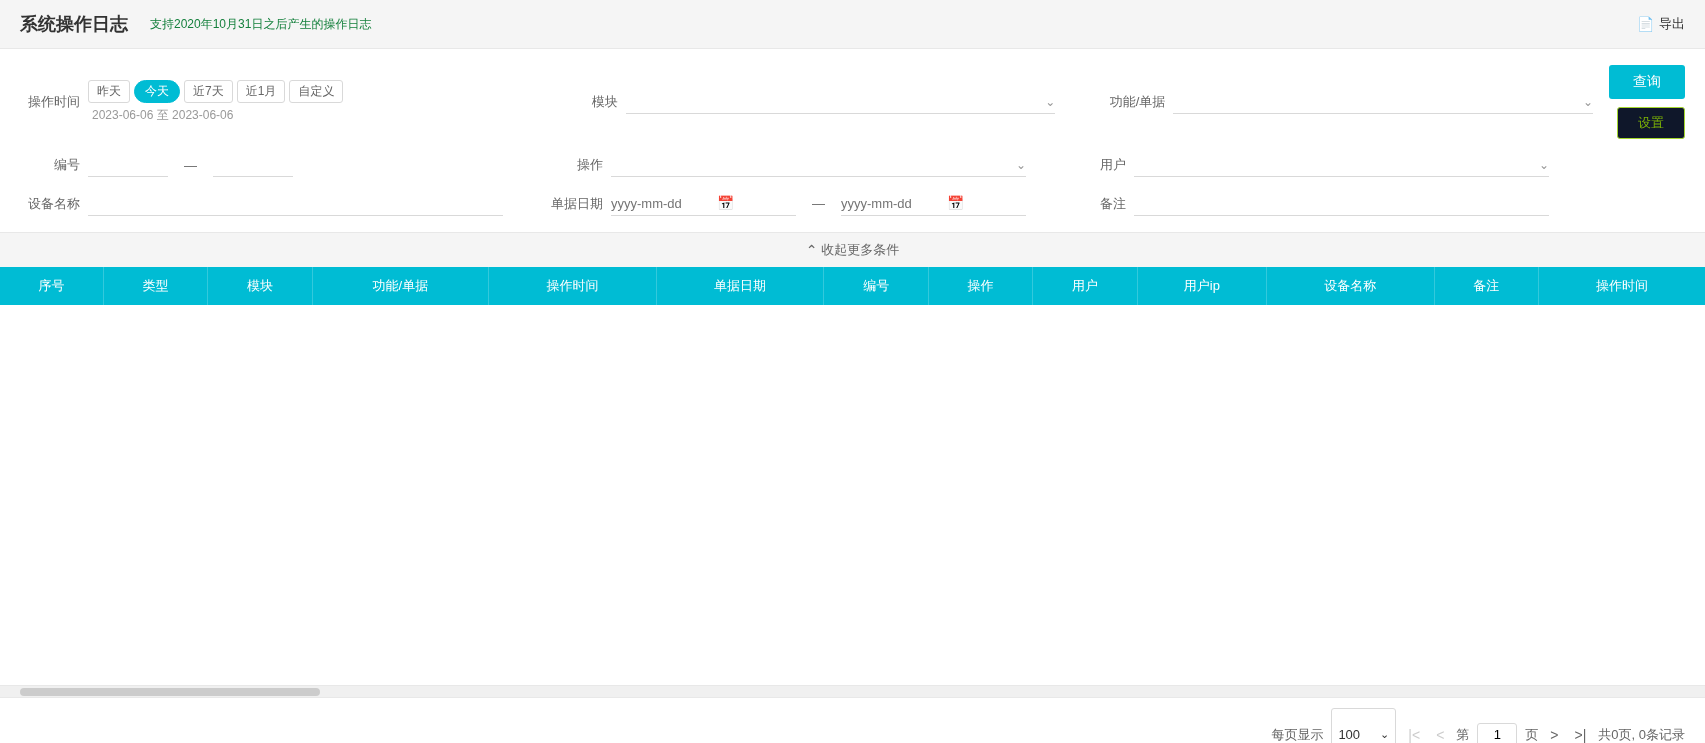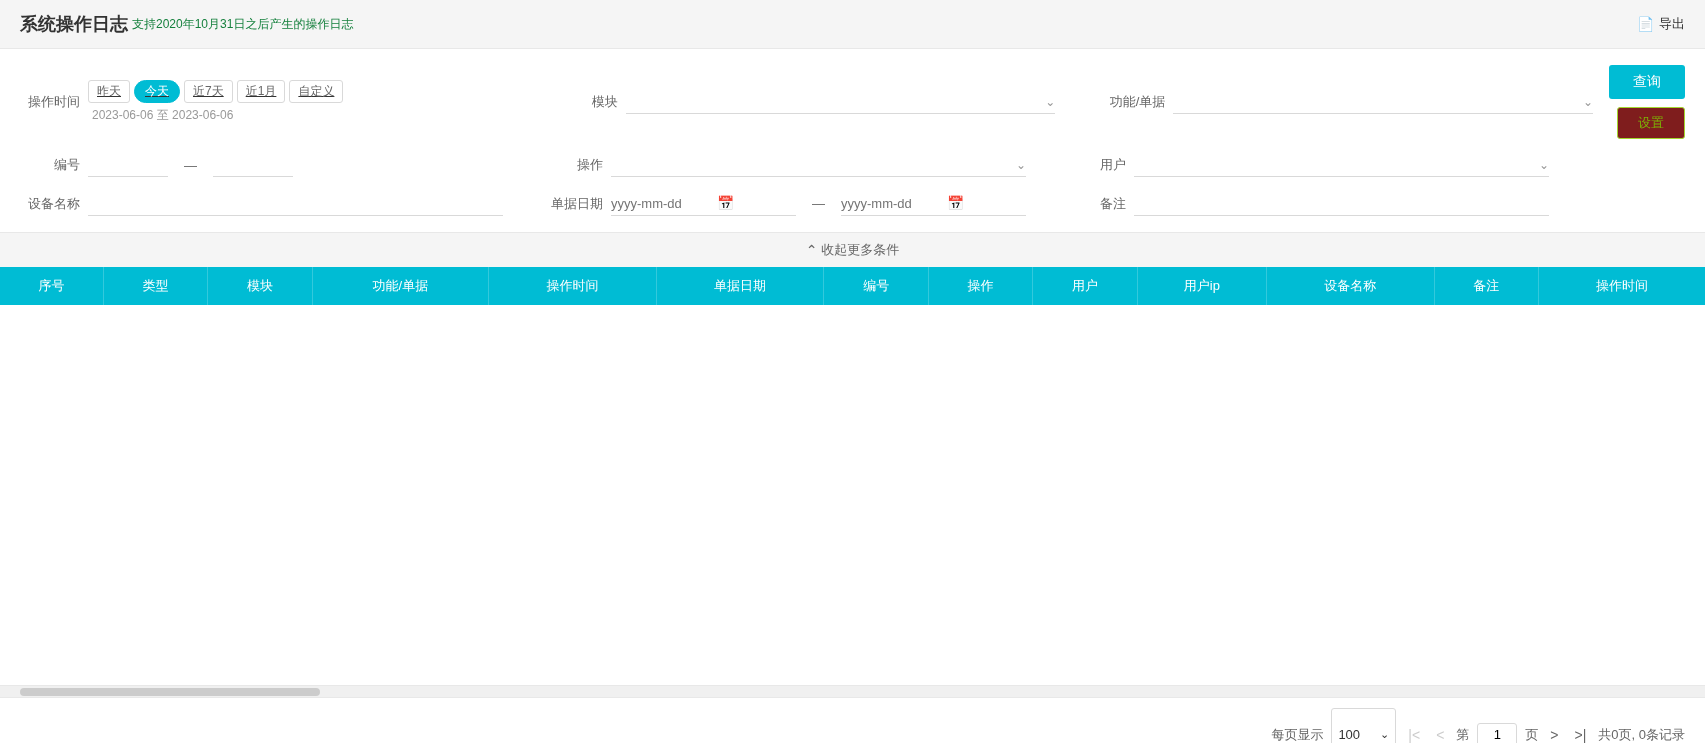--- a/index.html
+++ b/index.html
@@ -3,21 +3,21 @@
   <meta charset="utf-8">
   <style>
     * { box-sizing: border-box; margin: 0; padding: 0; }
     body { font-family: "Microsoft YaHei", Arial, sans-serif; font-size: 13px; background: #f5f5f5; color: #333; }
 
     .page-header {
       display: flex; align-items: center; justify-content: space-between;
       padding: 12px 20px;
       background: #f5f5f5;
     }
-    .page-header-left { display: flex; align-items: center; gap: 4px; }
+    .page-header-left { display: flex; align-items: center; gap: 22px; }
     .page-title { font-size: 18px; font-weight: bold; color: #333; }
     .page-subtitle { font-size: 12px; color: #15803d; }
     .export-btn {
       display: flex; align-items: center; gap: 4px;
       background: none; border: none; cursor: pointer;
       font-size: 13px; color: #333;
     }
 
     .filter-panel {
       background: #fff;
@@ -33,21 +33,21 @@
 
     .filter-item {
       display: flex; align-items: center; gap: 8px;
       flex: 1;
     }
     .filter-label {
       font-size: 13px; color: #666; white-space: nowrap; min-width: 60px; text-align: right;
     }
     .filter-label-wide { min-width: 70px; }
 
-    .time-btns { display: flex; gap: 4px; text-decoration: underline; }
+    .time-btns { display: flex; gap: 4px; }
     .time-btn {
       padding: 2px 8px; border: 1px solid #d9d9d9; border-radius: 3px;
       background: #fff; cursor: pointer; font-size: 12px; color: #666;
     }
     .time-btn.active {
       background: #00bcd4; color: #fff; border-color: #00bcd4; border-radius: 12px; padding: 2px 10px;
     }
     .time-range-text { font-size: 12px; color: #999; margin-left: 4px; }
 
     .filter-input {
@@ -74,21 +74,21 @@
       border: none; outline: none; font-size: 13px; color: #be185d;
       background: transparent; width: 100px;
     }
     .calendar-icon { color: #00bcd4; font-size: 14px; cursor: pointer; }
 
     .query-btn {
       background: #00bcd4; color: #fff; border: none; border-radius: 3px;
       padding: 8px 24px; font-size: 14px; cursor: pointer; white-space: nowrap;
     }
     .setting-btn {
-      background: #7f1d1d; color: #7cb305; border: 1px solid #a3d62e; border-radius: 3px;
+      background: #0f172a; color: #7cb305; border: 1px solid #a3d62e; border-radius: 3px;
       padding: 6px 20px; font-size: 13px; cursor: pointer; white-space: nowrap; margin-top: 4px;
     }
 
     .action-btns-col {
       display: flex; flex-direction: column; gap: 4px; align-items: flex-end; margin-left: 16px;
     }
 
     .collapse-bar {
       display: flex; justify-content: center; align-items: center;
       padding: 8px; background: #f5f5f5; cursor: pointer; gap: 4px;

